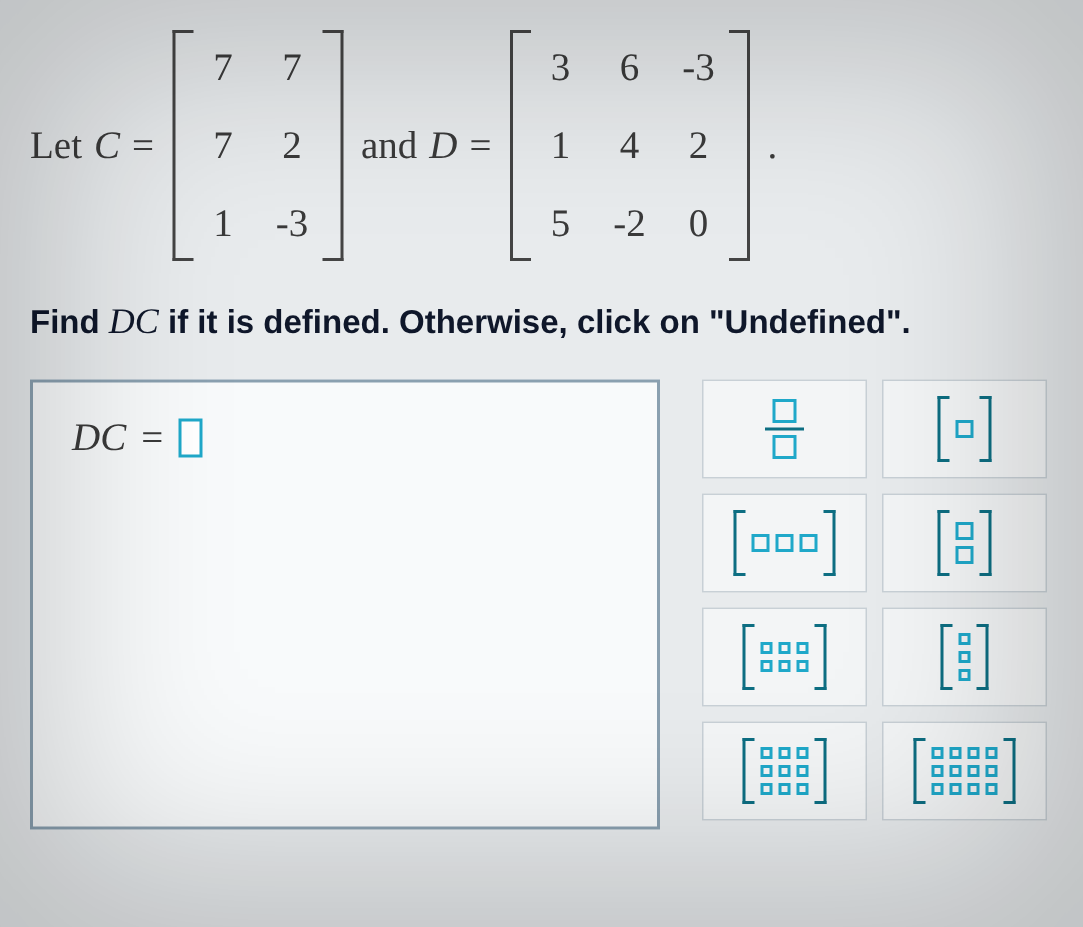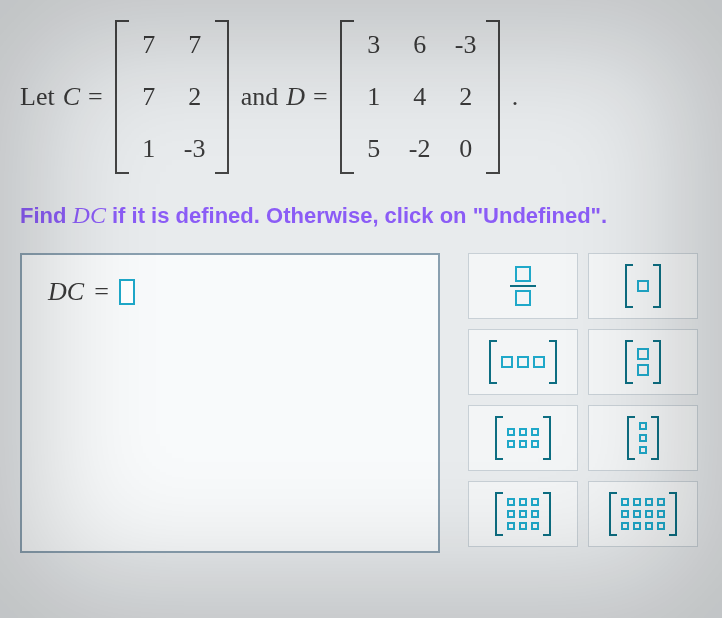--- a/index.html
+++ b/index.html
@@ -41,21 +41,21 @@
     font-size: 26px;
     text-align: center;
   }
   .m32 { grid-template-columns: repeat(2, auto); }
   .m33 { grid-template-columns: repeat(3, auto); }
   .cell { min-width: 24px; }
   .instruction {
     font-family: Verdana, Geneva, sans-serif;
     font-size: 22px;
     font-weight: 600;
-    color: #8b5cf6;
+    color: #0f172a;
     margin-bottom: 24px;
   }
   .instruction .mathvar {
     font-family: Georgia, serif;
     font-style: italic;
     font-weight: normal;
     font-size: 24px;
   }
   .work-row {
     display: flex;

